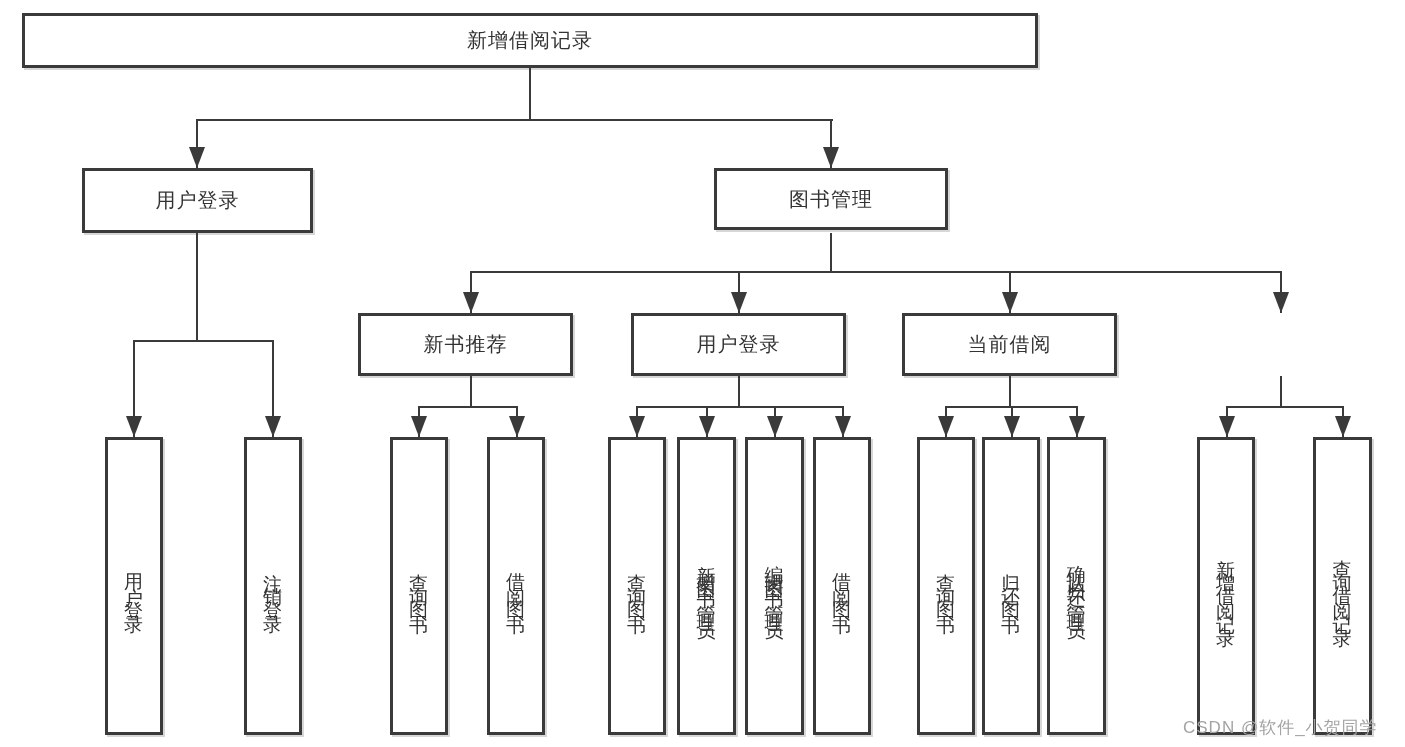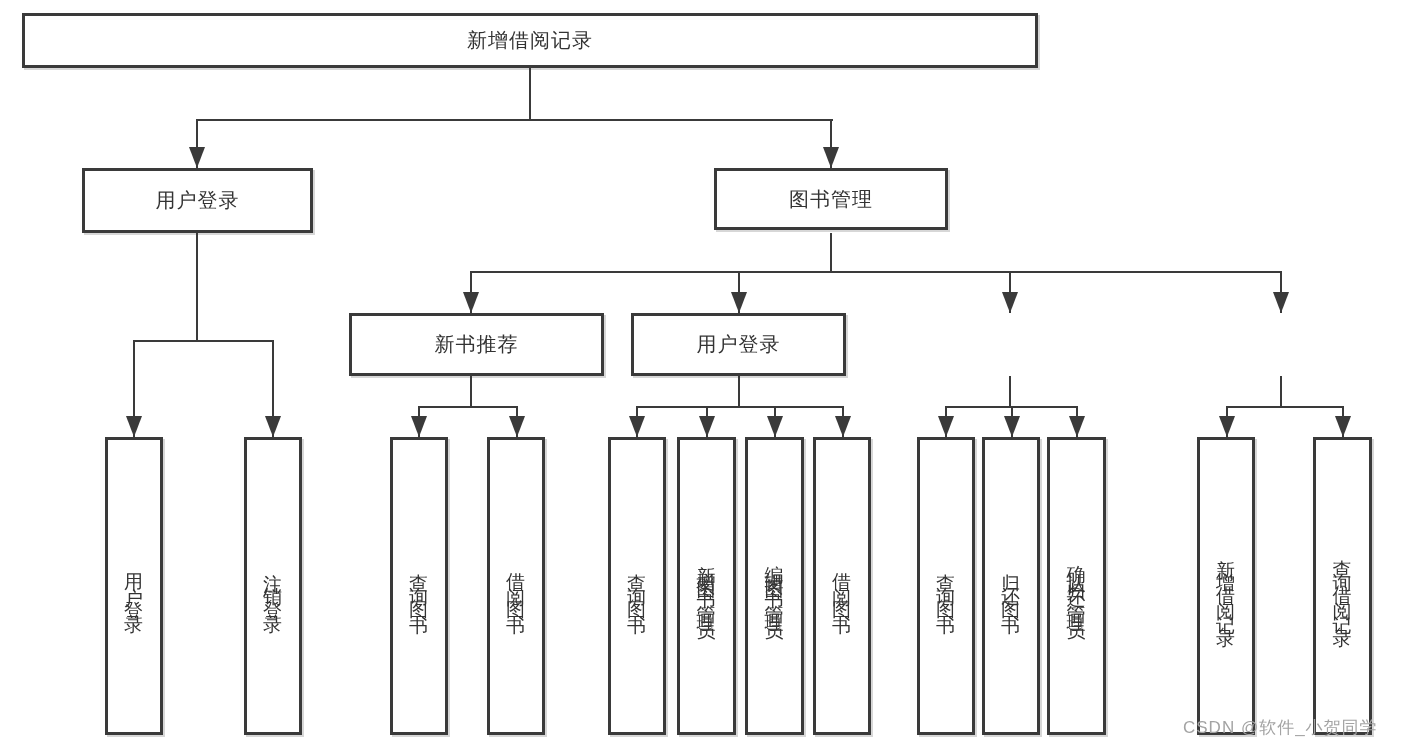--- a/index.html
+++ b/index.html
@@ -59,25 +59,28 @@
     <span>新增借阅记录</span>
   </div>
 
   <div class="box hbox" style="left:82px;top:168px;width:231px;height:65px">
     <span>用户登录</span>
   </div>
   <div class="box hbox" style="left:714px;top:168px;width:234px;height:62px">
     <span>图书管理</span>
   </div>
 
-  <div class="box hbox" style="left:349px;top:313px;width:255px;height:63px">
+  <div class="box hbox" style="left:358px;top:313px;width:215px;height:63px">
     <span>新书推荐</span>
   </div>
   <div class="box hbox" style="left:631px;top:313px;width:215px;height:63px">
     <span>用户登录</span>
+  </div>
+  <div class="box hbox" style="left:902px;top:313px;width:215px;height:63px">
+    <span>当前借阅</span>
   </div>
 
   <div class="box vbox ls-short" style="left:105px;top:437px;width:58px;height:298px">
     <span>用户登录</span>
   </div>
   <div class="box vbox ls-short" style="left:244px;top:437px;width:58px;height:298px">
     <span>注销登录</span>
   </div>
 
   <div class="box vbox ls-short" style="left:390px;top:437px;width:58px;height:298px">

